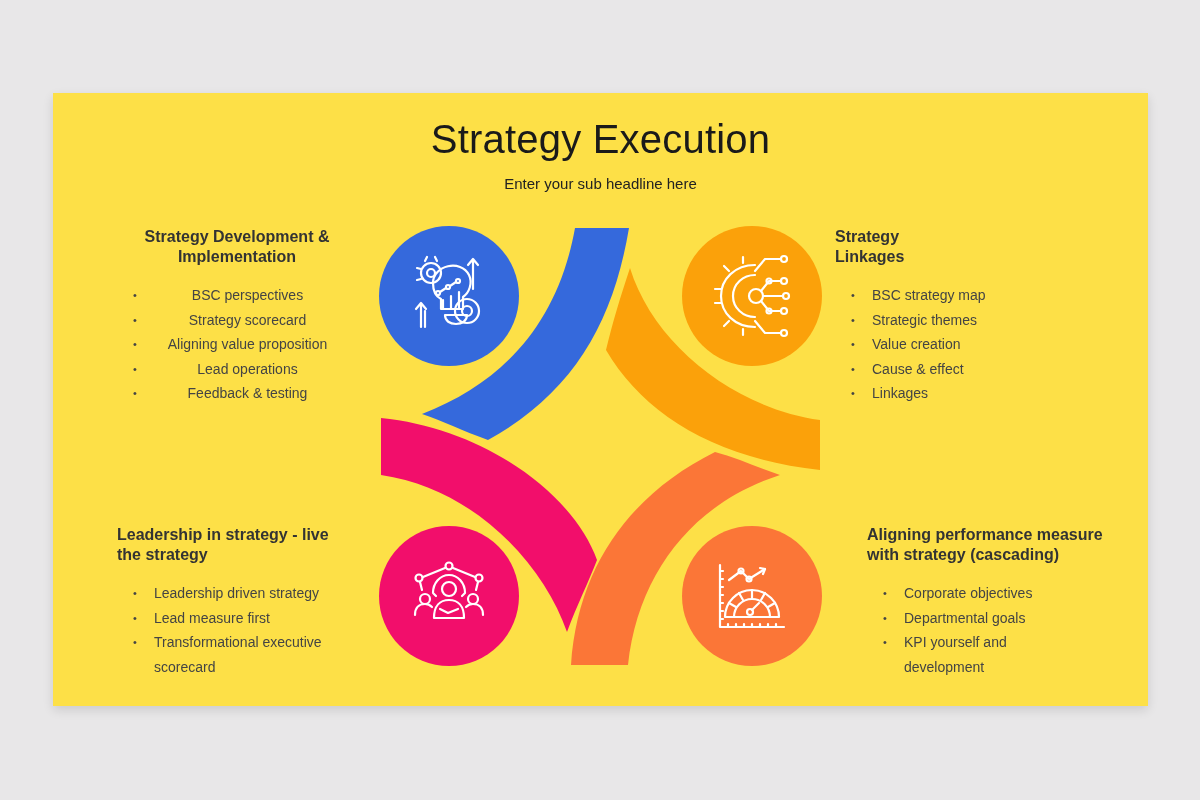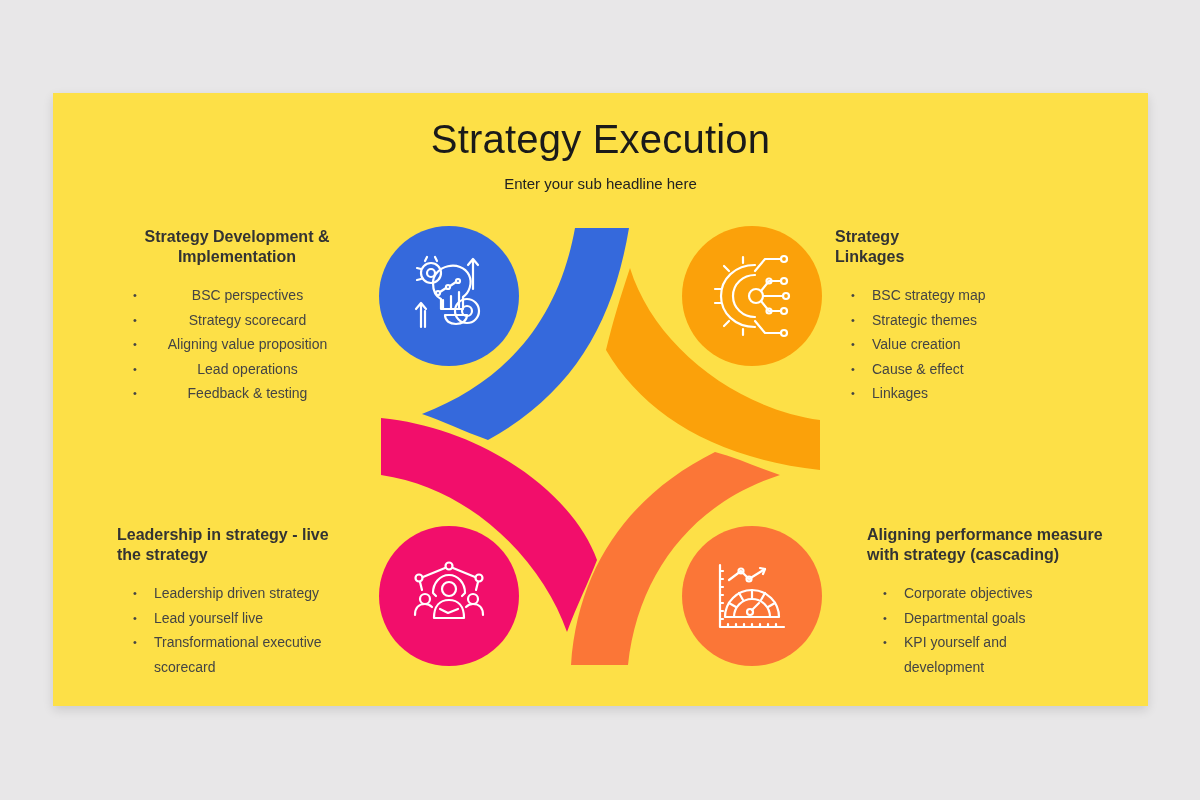--- a/index.html
+++ b/index.html
@@ -72,21 +72,21 @@
     </ul>
   </div>
 
   <div class="block b-bl">
     <h3>
       <span>Leadership in strategy - live</span><br>
       <span>the strategy</span>
     </h3>
     <ul>
       <li>Leadership driven strategy</li>
-      <li>Lead yourself live</li>
+      <li>Lead measure first</li>
       <li style="width:180px">Transformational executive scorecard</li>
     </ul>
   </div>
 
   <div class="block b-br">
     <h3>
       <span>Aligning performance measure</span><br>
       <span>with strategy (cascading)</span>
     </h3>
     <ul>

